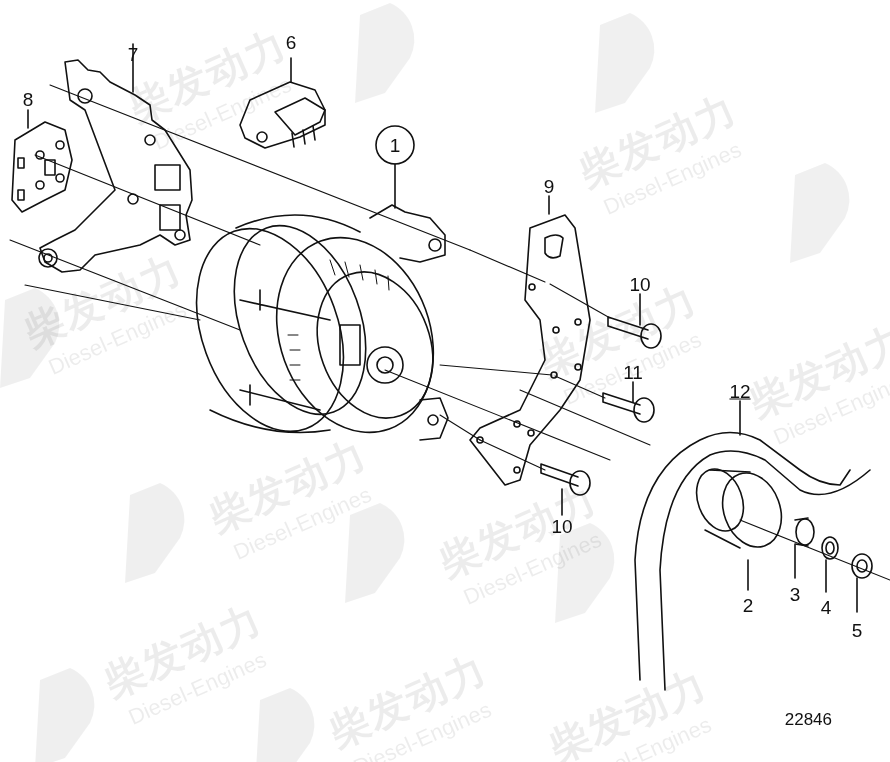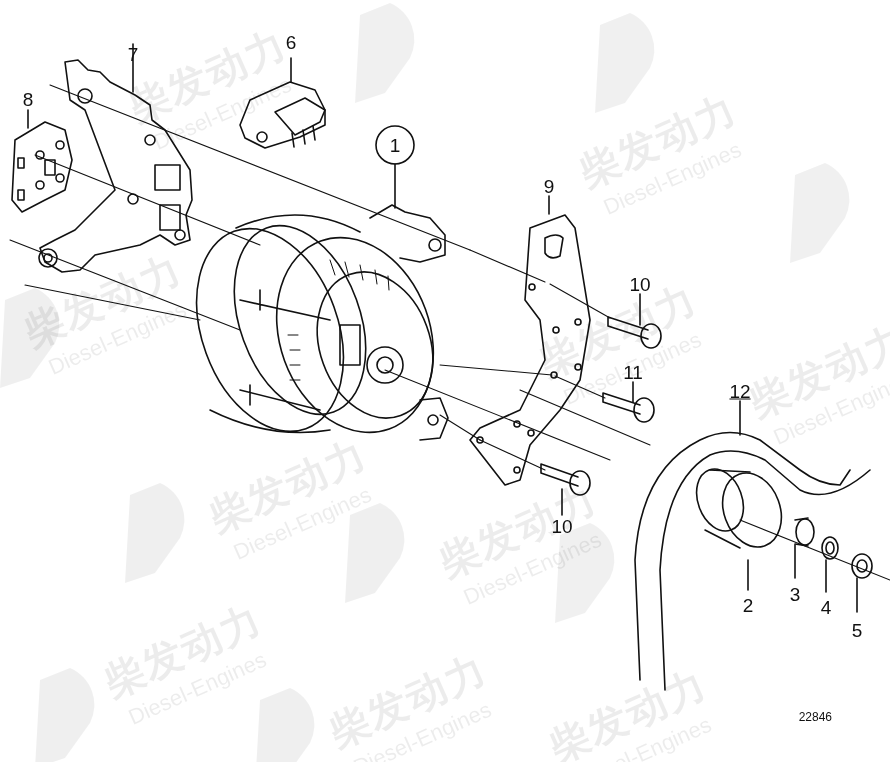--- a/index.html
+++ b/index.html
@@ -1,20 +1,20 @@
 <!DOCTYPE html>
 <html><head>
 <meta charset="utf-8">
 <style>
   html, body { margin: 0; padding: 0; background: #ffffff; }
   body { width: 890px; height: 762px; position: relative; overflow: hidden; font-family: "Liberation Sans", sans-serif; }
   #stage { position: absolute; left: 0; top: 0; width: 890px; height: 762px; }
   svg { position: absolute; left: 0; top: 0; }
   .lbl { position: absolute; font-size: 19px; color: #111; line-height: 1; transform: translate(-50%, -50%); white-space: nowrap; }
-  .figno { position: absolute; font-size: 12px; color: #111; right: 58px; top: 710px; text-align: center; }
+  .figno { position: absolute; font-size: 17px; color: #111; right: 58px; top: 710px; text-align: center; }
   .wm { position: absolute; transform: rotate(-24deg); transform-origin: left top; color: #000; opacity: 0.07; pointer-events: none; white-space: nowrap; }
   .wm .cn { font-size: 40px; font-weight: bold; letter-spacing: 2px; display: block; font-family: "DejaVu Sans", sans-serif; }
   .wm .en { font-size: 22px; display: block; margin-left: 8px; }
 </style>
 </head>
 <body>
 
 <div id="stage">
 
   <div class="wm" style="left:120px;top:85px;">

